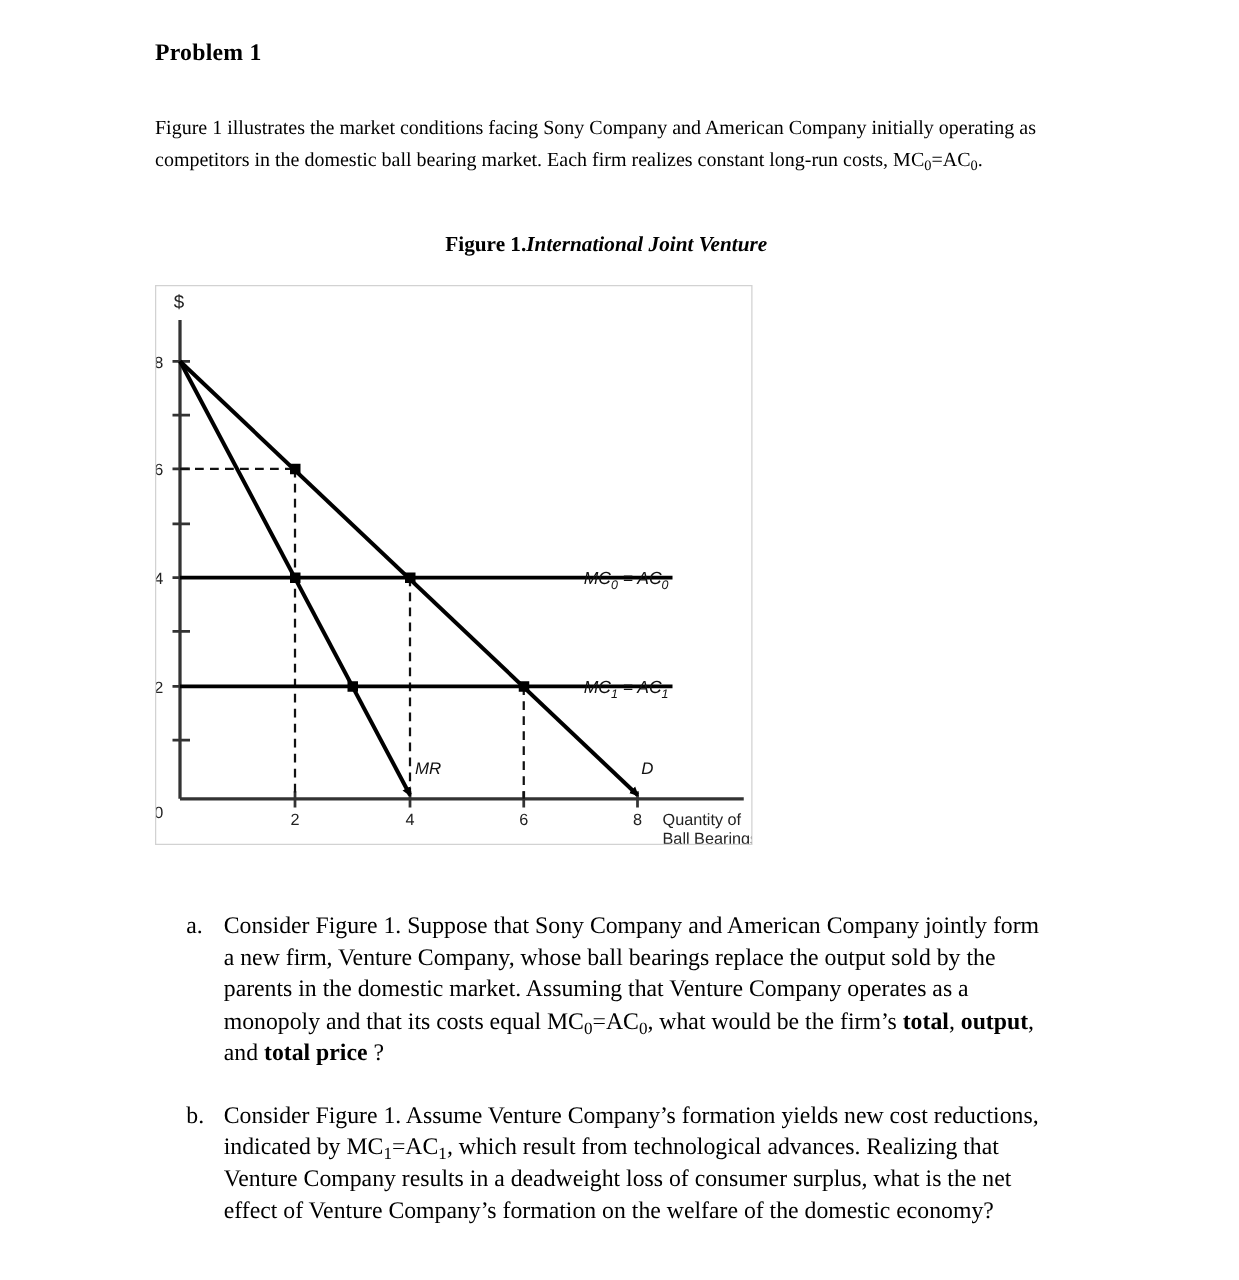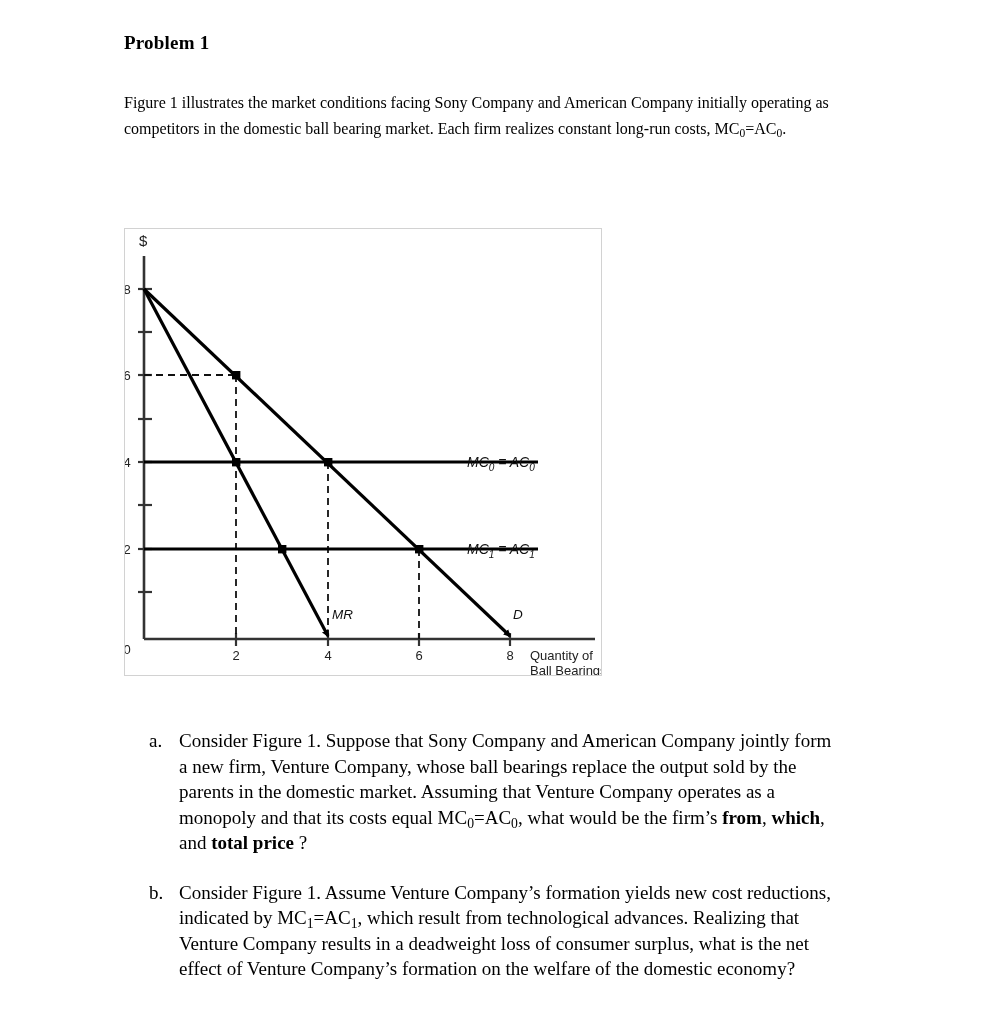--- a/index.html
+++ b/index.html
@@ -140,20 +140,23 @@
 <div class="page">
 
   <div class="problem-title">Problem 1</div>
 
   <div class="intro">
     Figure 1 illustrates the market conditions facing Sony Company and American Company
     initially operating as competitors in the domestic ball bearing market. Each firm realizes
     constant long-run costs, MC<sub>0</sub>=AC<sub>0</sub>.
   </div>
 
+  <div class="fig-caption">
+    <span class="fc-bold">Figure 1.</span><span class="fc-ital">International Joint Venture</span>
+  </div>
 
   <div class="figure-box">
     <svg width="476" height="446" viewBox="0 0 476 446">
 
       <defs>
         <marker id="arrowD" markerWidth="9" markerHeight="9" refX="6" refY="4.2" orient="auto" markerUnits="userSpaceOnUse">
           <path d="M0,0.6 L7.4,4.2 L0,7.8 z" fill="#000"></path>
         </marker>
       </defs>
 
@@ -237,22 +240,22 @@
   </div>
 
   <div class="qlist">
 
     <div class="qitem">
       <div class="qmark">a.</div>
       <div class="qtext">
         Consider Figure 1. Suppose that Sony Company and American Company jointly
         form a new firm, Venture Company, whose ball bearings replace the output sold
         by the parents in the domestic market. Assuming that Venture Company operates
-        as a monopoly and that its costs equal MC<sub>0</sub>=AC<sub>0</sub>, what would be the firm’s <span class="bold">from</span>,
-        <span class="bold">which</span>, and <span class="bold">total price</span> ?
+        as a monopoly and that its costs equal MC<sub>0</sub>=AC<sub>0</sub>, what would be the firm’s <span class="bold">total</span>,
+        <span class="bold">output</span>, and <span class="bold">total price</span> ?
       </div>
     </div>
 
     <div class="qitem">
       <div class="qmark">b.</div>
       <div class="qtext">
         Consider Figure 1. Assume Venture Company’s formation yields new cost
         reductions, indicated by MC<sub>1</sub>=AC<sub>1</sub>, which result from technological advances.
         Realizing that Venture Company results in a deadweight loss of consumer surplus,
         what is the net effect of Venture Company’s formation on the welfare of the

